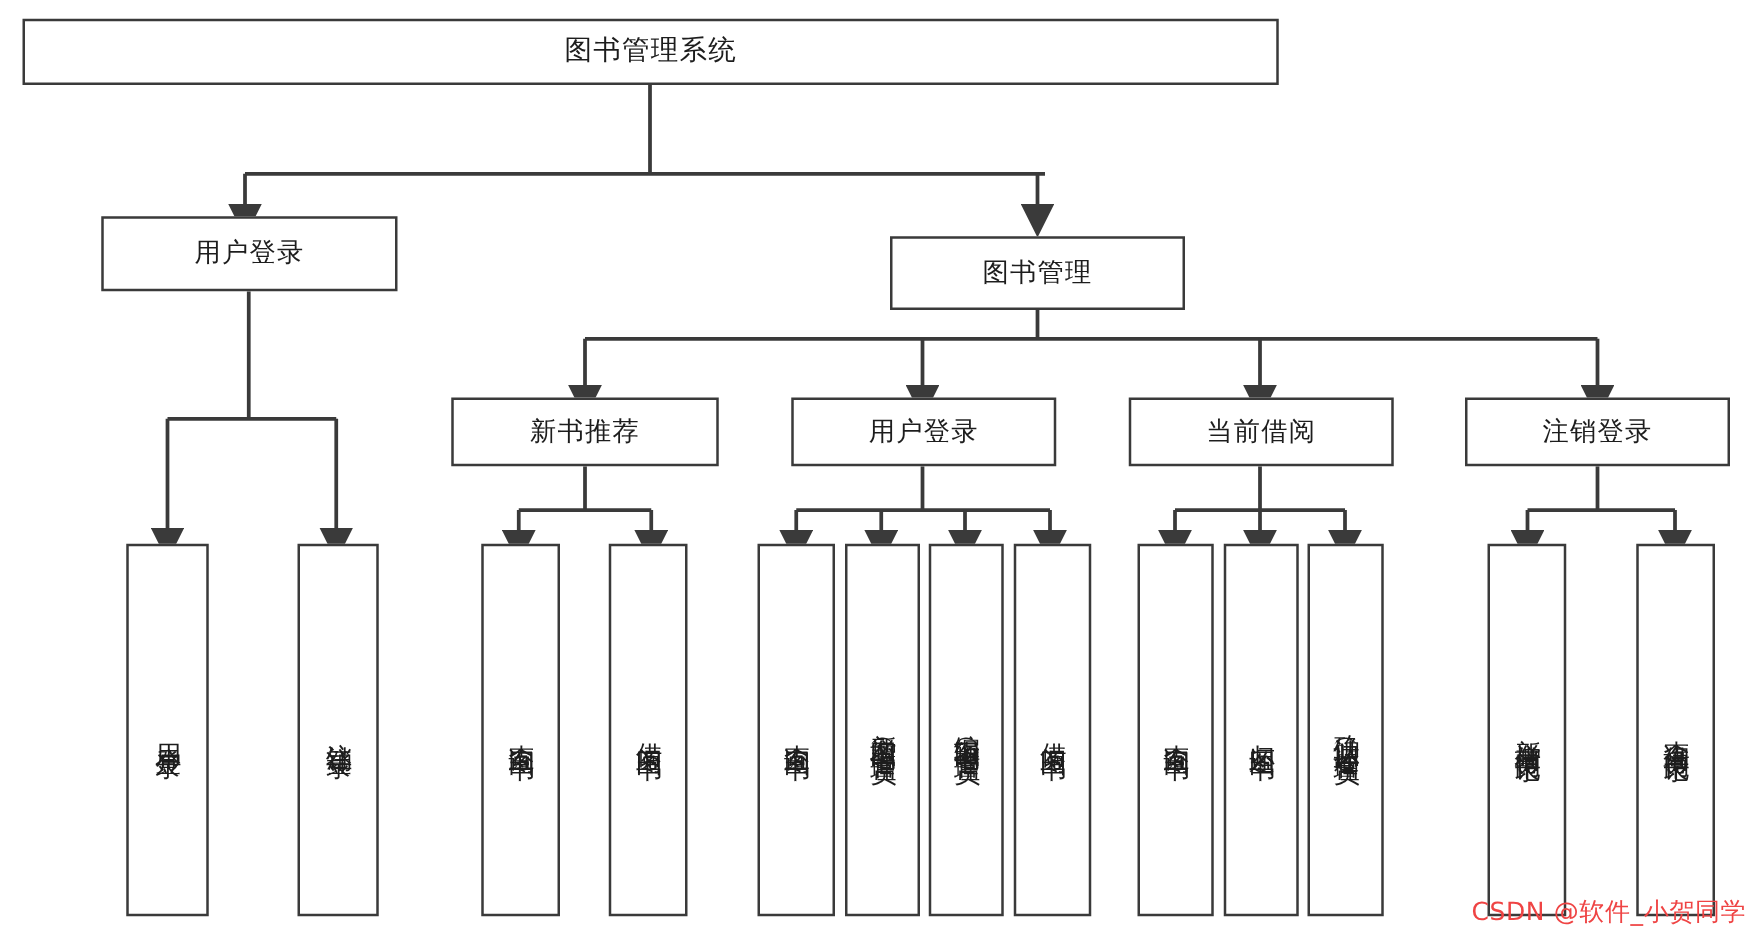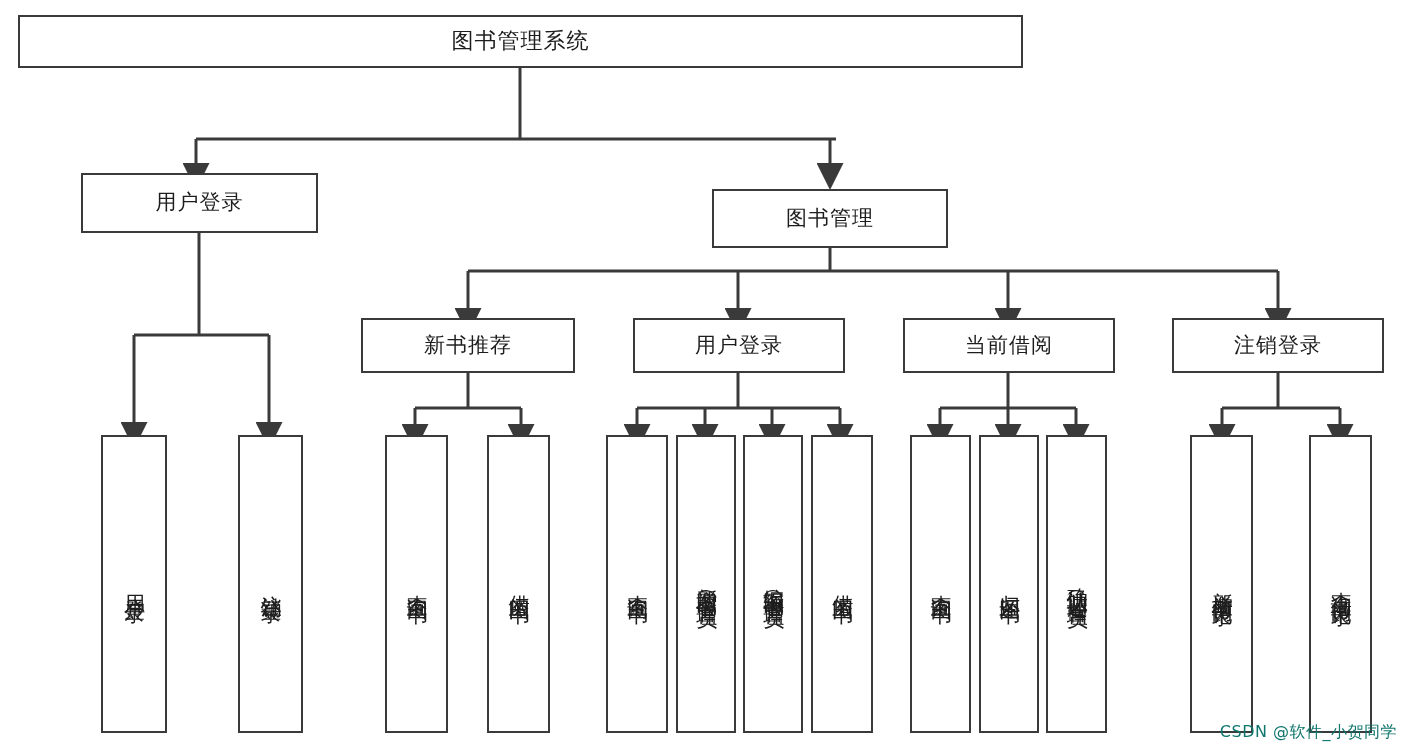--- a/index.html
+++ b/index.html
@@ -35,22 +35,22 @@
     font-size:21px;
     line-height:1.22;
     letter-spacing:3px;
     white-space:normal;
     max-height:272px;
   }
   #root .txt{font-size:22px;}
   .watermark{
     position:absolute;
     right:8px;bottom:4px;
-    font-size:16px;
-    color:#0f766e;
+    font-size:20px;
+    color:#ef4444;
     letter-spacing:.5px;
     white-space:nowrap;
   }
 </style>
 </head>
 <body>
 
 <div id="stage">
 
   <svg id="wires" viewBox="0 0 1405 747" xmlns="http://www.w3.org/2000/svg">

